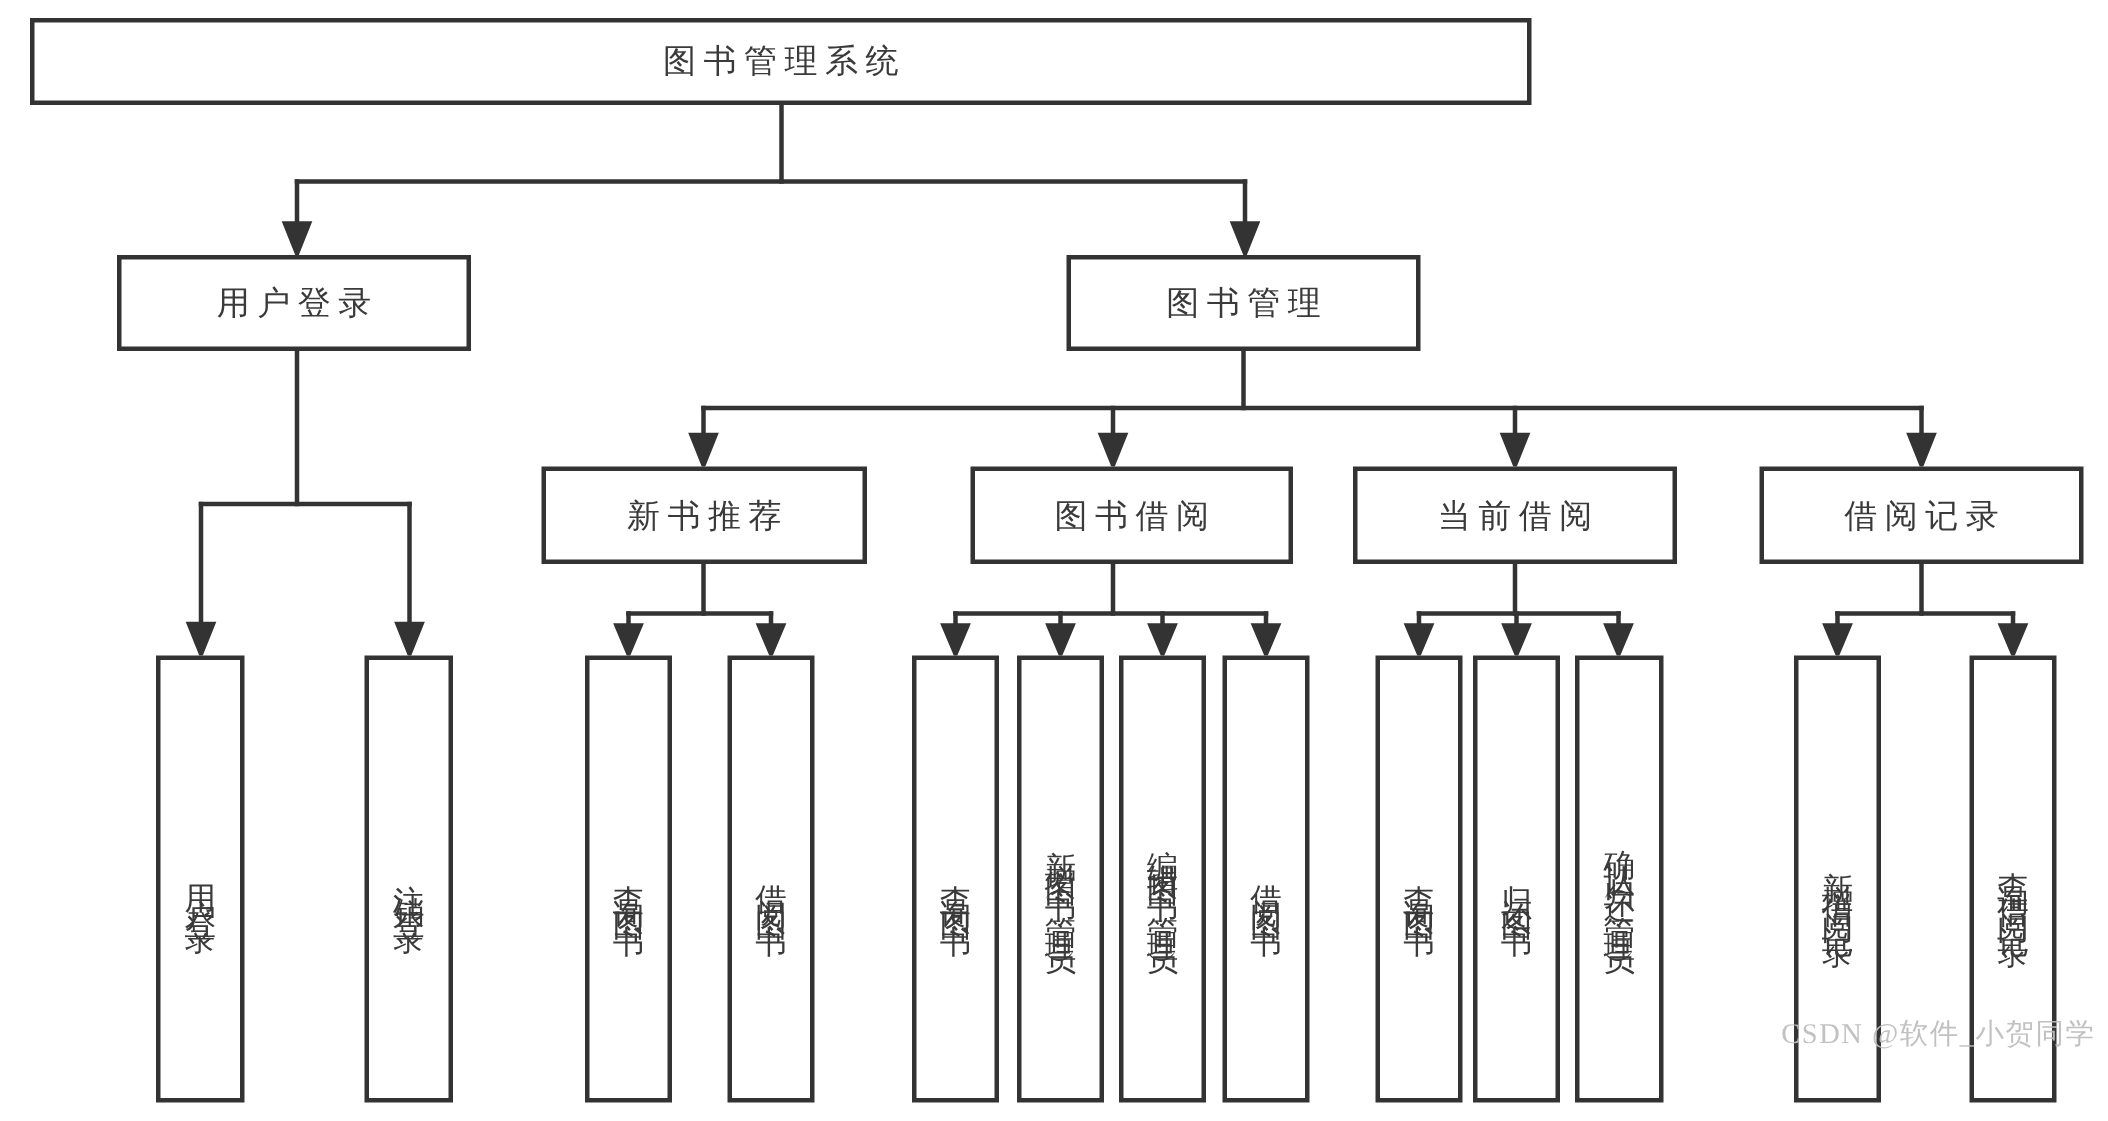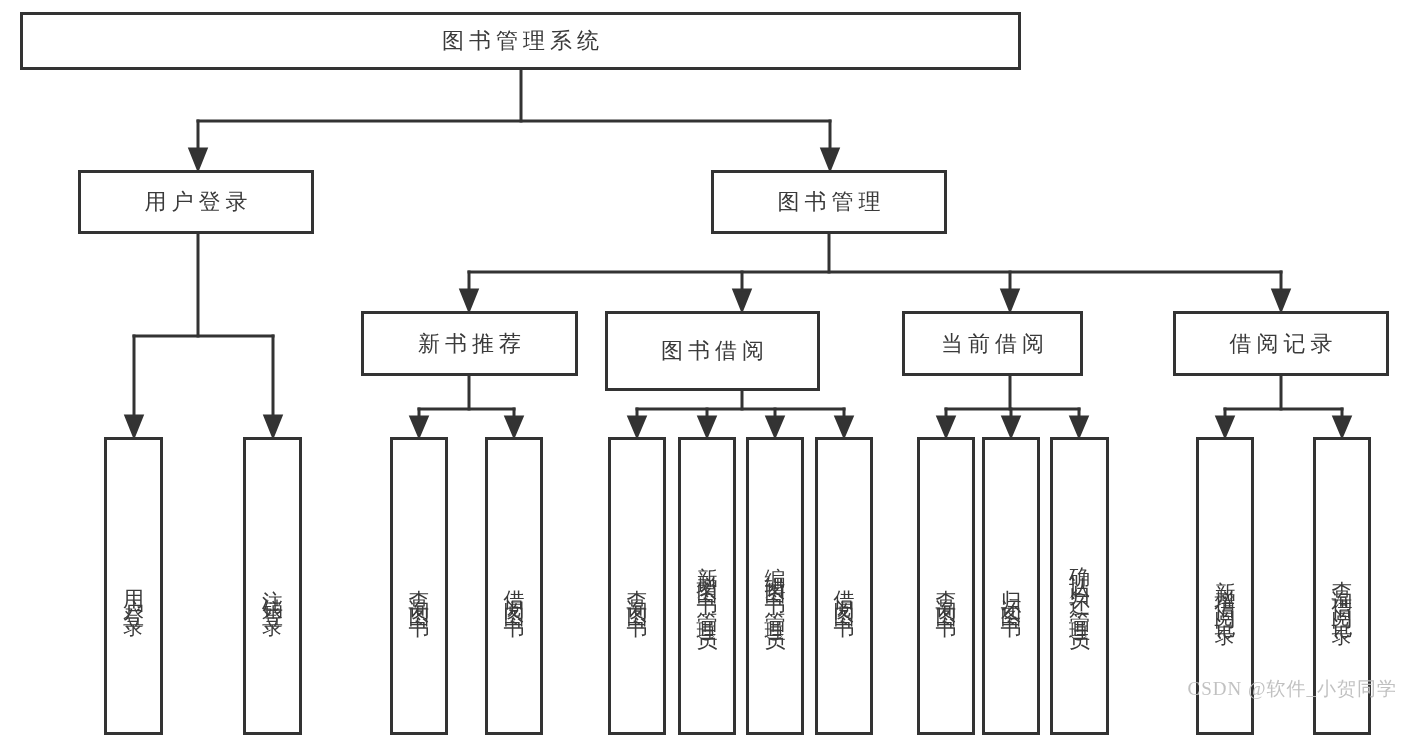--- a/index.html
+++ b/index.html
@@ -124,24 +124,24 @@
   <div class="node hbox" style="left:78px;top:170px;width:236px;height:64px">
     <span>用户登录</span>
   </div>
   <div class="node hbox" style="left:711px;top:170px;width:236px;height:64px">
     <span>图书管理</span>
   </div>
 
   <div class="node hbox" style="left:361px;top:311px;width:217px;height:65px">
     <span>新书推荐</span>
   </div>
-  <div class="node hbox" style="left:605px;top:311px;width:215px;height:80px">
+  <div class="node hbox" style="left:647px;top:311px;width:215px;height:65px">
     <span>图书借阅</span>
   </div>
-  <div class="node hbox" style="left:902px;top:311px;width:181px;height:65px">
+  <div class="node hbox" style="left:902px;top:311px;width:216px;height:65px">
     <span>当前借阅</span>
   </div>
   <div class="node hbox" style="left:1173px;top:311px;width:216px;height:65px">
     <span>借阅记录</span>
   </div>
 
   <div class="node vbox" style="left:104px;top:437px;width:59px;height:298px">
     <span>用户登录</span>
   </div>
   <div class="node vbox" style="left:243px;top:437px;width:59px;height:298px">

